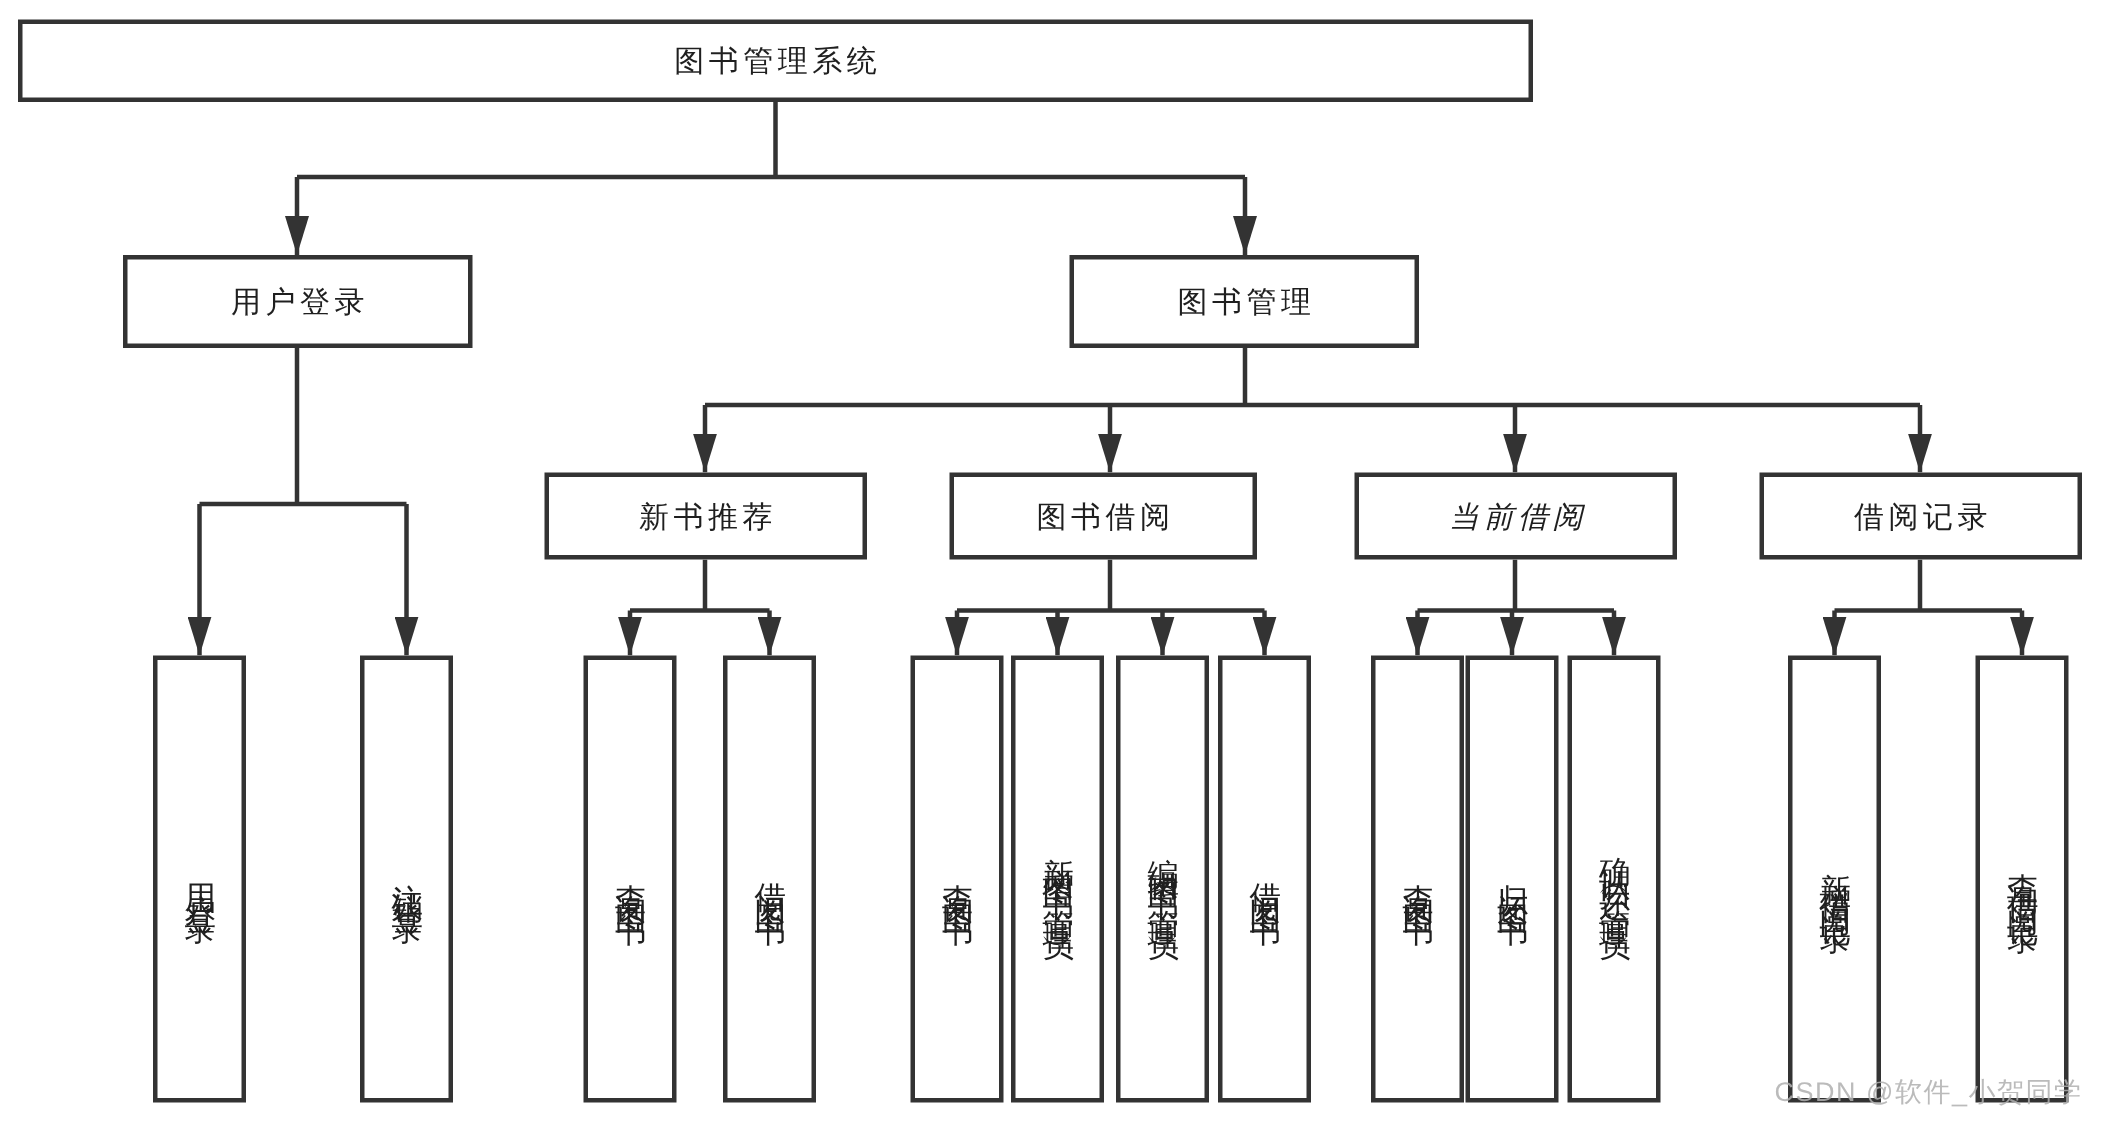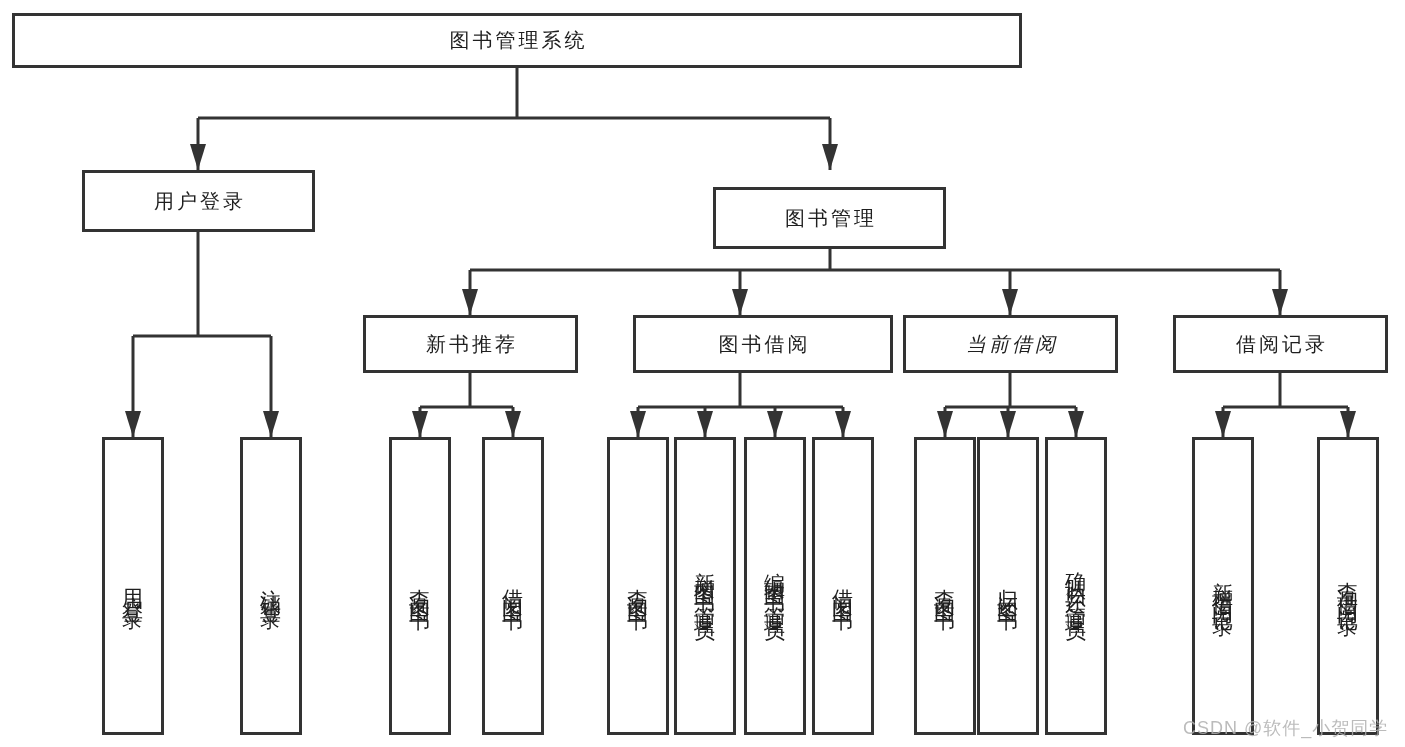--- a/index.html
+++ b/index.html
@@ -110,28 +110,28 @@
     </g>
   </svg>
 
   <div class="box" style="left:12px;top:13px;width:1010px;height:55px;">
     <span class="hlabel">图书管理系统</span>
   </div>
 
   <div class="box" style="left:82px;top:170px;width:233px;height:62px;">
     <span class="hlabel">用户登录</span>
   </div>
-  <div class="box" style="left:713px;top:187px;width:233px;height:62px;">
+  <div class="box" style="left:713px;top:170px;width:233px;height:62px;">
     <span class="hlabel">图书管理</span>
   </div>
 
   <div class="box" style="left:363px;top:315px;width:215px;height:58px;text-align:center;">
     <span class="hlabel">新书推荐</span>
   </div>
-  <div class="box" style="left:633px;top:315px;width:260px;height:58px;">
+  <div class="box" style="left:633px;top:315px;width:205px;height:58px;">
     <span class="hlabel">图书借阅</span>
   </div>
   <div class="box" style="left:903px;top:315px;width:215px;height:58px;font-style:italic;">
     <span class="hlabel">当前借阅</span>
   </div>
   <div class="box" style="left:1173px;top:315px;width:215px;height:58px;">
     <span class="hlabel">借阅记录</span>
   </div>
 
   <div class="box leaf" style="left:102px;">

